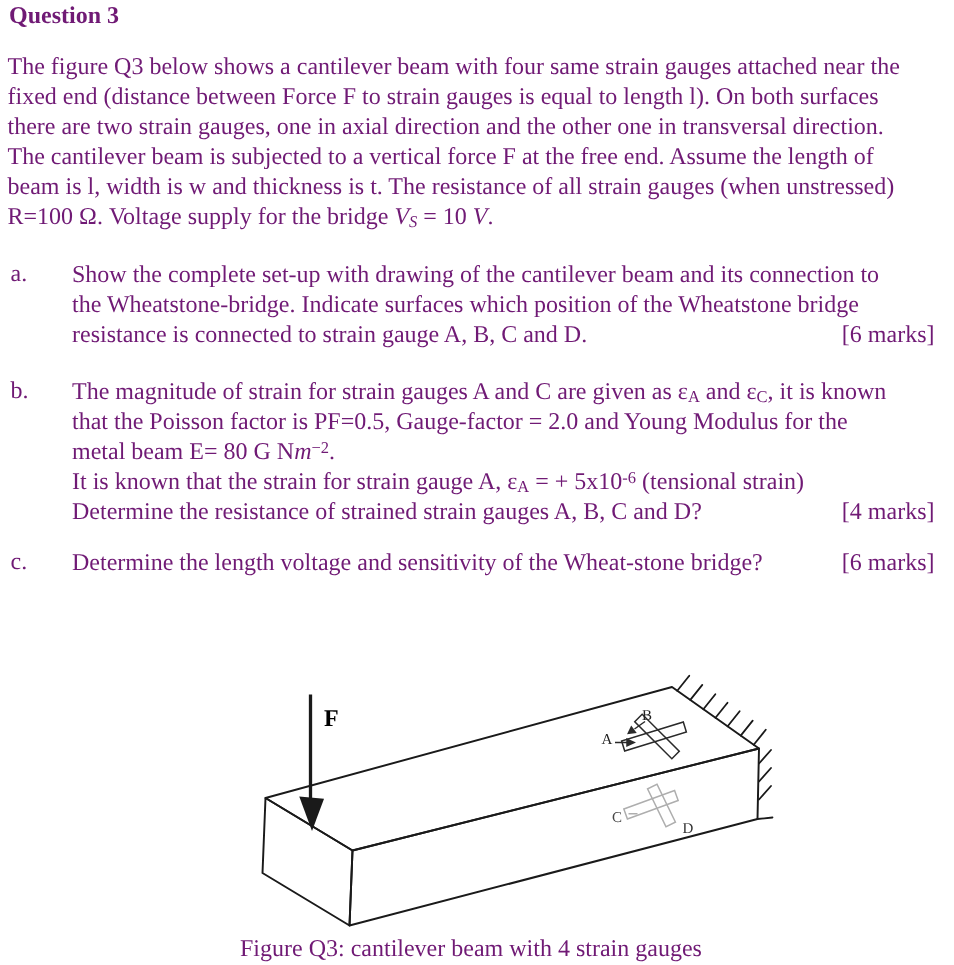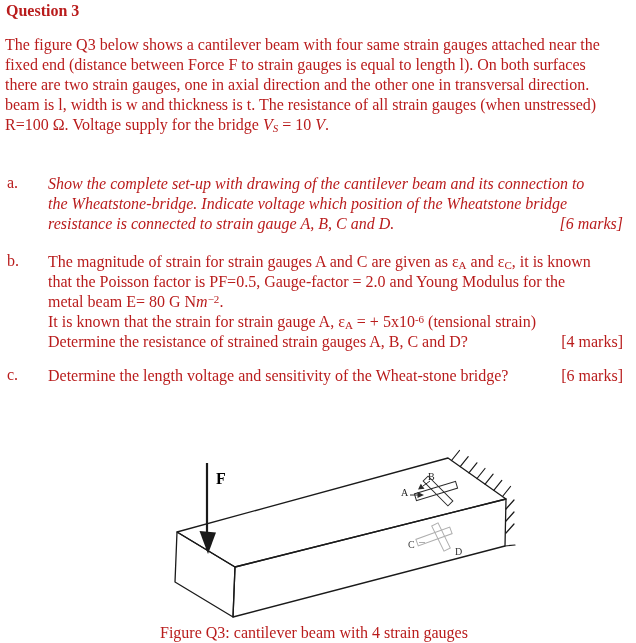--- a/index.html
+++ b/index.html
@@ -1,18 +1,18 @@
 <!DOCTYPE html>
 <html><head>
 <meta charset="utf-8">
 <style>
   html,body{margin:0;padding:0;background:#ffffff;}
   .page{
     position:relative; width:636px; height:643px; background:#ffffff;
-    font-family:"Liberation Serif","DejaVu Serif",serif; color:#b91c1c;
+    font-family:"Liberation Serif","DejaVu Serif",serif; color:#701a75;
     overflow:hidden;
   }
   .abs{position:absolute;}
   .heading{font-weight:bold; font-size:16px;}
   .body-text{font-size:16px; line-height:20px; white-space:nowrap;}
   .line{height:20px; white-space:nowrap;}
   .item-label{font-size:16px;}
   .item-body{font-size:16px;}
   .marksrow{position:relative; width:577px;}
   .marks{position:absolute; right:2px; top:0;text-align:right;}
@@ -26,28 +26,29 @@
 <body>
 
 <div class="page">
 
   <div class="abs heading" style="left:6px; top:2px;">Question 3</div>
 
   <div class="abs body-text" style="left:5px; top:35px;">
     <div class="line">The figure Q3 below shows a cantilever beam with four same strain gauges attached near the</div>
     <div class="line">fixed end (distance between Force F to strain gauges is equal to length l). On both surfaces</div>
     <div class="line">there are two strain gauges, one in axial direction and the other one in transversal direction.</div>
+    <div class="line">The cantilever beam is subjected to a vertical force F at the free end. Assume the length of</div>
     <div class="line">beam is l, width is w and thickness is t. The resistance of all strain gauges (when unstressed)</div>
     <div class="line"><span>R=100 Ω. Voltage supply for the bridge </span><span class="it">V</span><sub class="sm it">S</sub><span> = 10 </span><span class="it">V</span><span>.</span></div>
   </div>
 
   <div class="abs item-label" style="left:7px; top:174px;">a.</div>
-  <div class="abs item-body body-text" style="left:48px; top:174px;font-style:italic;">
+  <div class="abs item-body body-text" style="left:48px; top:174px;">
     <div class="line">Show the complete set-up with drawing of the cantilever beam and its connection to</div>
-    <div class="line">the Wheatstone-bridge. Indicate voltage which position of the Wheatstone bridge</div>
+    <div class="line">the Wheatstone-bridge. Indicate surfaces which position of the Wheatstone bridge</div>
     <div class="line marksrow"><span>resistance is connected to strain gauge A, B, C and D.</span><span class="marks">[6 marks]</span></div>
   </div>
 
   <div class="abs item-label" style="left:7px; top:252px;">b.</div>
   <div class="abs item-body body-text" style="left:48px; top:252px;">
     <div class="line"><span>The magnitude of strain for strain gauges A and C are given as ε</span><sub class="sm">A</sub><span> and ε</span><sub class="sm">C</sub><span>, it is known</span></div>
     <div class="line">that the Poisson factor is PF=0.5, Gauge-factor = 2.0 and Young Modulus for the</div>
     <div class="line"><span>metal beam E= 80 G N</span><span class="it">m</span><sup class="sm">−2</sup><span>.</span></div>
     <div class="line"><span>It is known that the strain for strain gauge A, ε</span><sub class="sm">A</sub><span> = + 5x10</span><sup class="sm">-6</sup><span> (tensional strain)</span></div>
     <div class="line marksrow"><span>Determine the resistance of strained strain gauges A, B, C and D?</span><span class="marks">[4 marks]</span></div>

